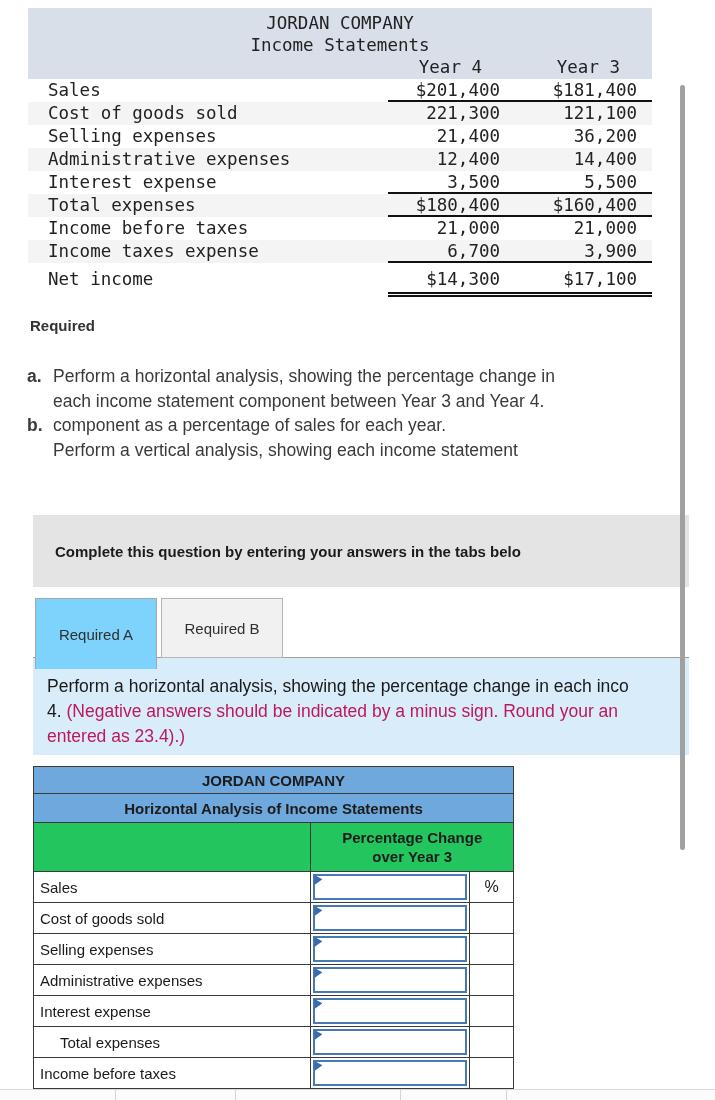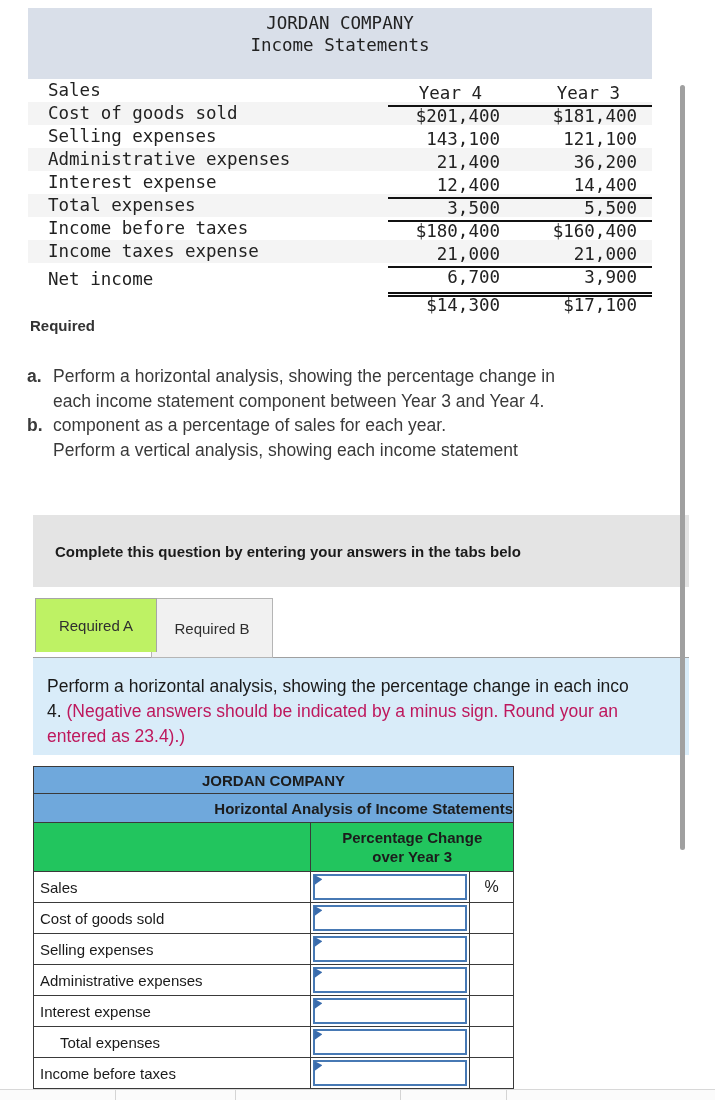--- a/index.html
+++ b/index.html
@@ -12,21 +12,21 @@
 
   
   .is-table {
     position:absolute; left:28px; top:8px; width:624px;
     font-family:"DejaVu Sans Mono", monospace; font-size:17.5px; color:#222;
   }
   .is-head { background:#d9dfe9; padding-top:4px; }
   .is-title { text-align:center; line-height:22px; }
   .is-row { display:flex; line-height:23px; height:23px; }
   .is-row .lbl { width:360px; padding-left:20px; white-space:nowrap; overflow:hidden; }
-  .is-row .nums { width:264px; display:flex;margin-top:26px; }
+  .is-row .nums { width:264px; display:flex; }
   .is-row .c1 { width:112px; text-align:right; }
   .is-row .c2 { flex:1; text-align:right; padding-right:15px; }
   .is-row.yr .c1 { padding-right:18px; }
   .is-row.yr .c2 { padding-right:32px; }
   .is-row.stripe { background:#f4f4f4; }
   .nums.line { border-bottom:2px solid #111; }
   .is-row.net { margin-top:3px; height:26px; line-height:26px; }
   .dbl { margin-left:360px; width:264px; height:5px; border-top:2px solid #111; border-bottom:2px solid #111; }
 
   
@@ -46,42 +46,42 @@
     overflow:hidden;
   }
   .banner span {
     padding-left:22px; font-size:15px; font-weight:bold; color:#1b1b1b; white-space:nowrap;
   }
 
   
   .tab-strip-line { position:absolute; left:33px; top:657px; width:656px; height:1px; background:#a0a0a0; }
   .tab { position:absolute; top:598px; height:60px; width:122px; display:flex; align-items:center; justify-content:center;
          font-size:15px; color:#2f2f2f; cursor:pointer; }
-  .tab.active { left:35px; height:54px; background:#bef264; border:1px solid #a6a6a6; border-bottom:none; z-index:3; }
-  .tab.inactive { left:151px; background:#f1f1f1; border:1px solid #b5b5b5; }
+  .tab.active { left:35px; height:71px; background:#7dd3fc; border:1px solid #a6a6a6; border-bottom:none; z-index:3; }
+  .tab.inactive { left:161px; background:#f1f1f1; border:1px solid #b5b5b5; }
 
   
   .bluebox {
     position:absolute; left:33px; top:658px; width:656px; height:97px;
     background:#d9ecf9; overflow:hidden; padding:16px 0 0 14px;
     font-size:17.5px; color:#1a1a1a;
   }
   .bluebox div { line-height:25px; white-space:nowrap; }
   .red { color:#be185d; }
 
   
   .scrollbar-thumb { position:absolute; left:680px; top:85px; width:5px; height:765px; background:#a0a0a0; border-radius:3px; }
 
   
   .worksheet { position:absolute; left:33px; top:766px; width:481px; border-collapse:collapse;
                font-size:15px; color:#1a1a1a; }
   .worksheet td { border:1px solid #3a3a3a; padding:0; }
   tr.wtitle td, tr.wsub td { background:#6fa8dc; text-align:center; font-weight:bold; color:#1c1c1c; }
   tr.wtitle td { height:27px; }
-  tr.wsub td { height:29px;text-align:right; }
+  tr.wsub td { height:29px; }
   tr.whead td { background:#22c55e; height:49px; }
   tr.whead .phead { text-align:center; font-weight:bold; color:#1c1c1c; line-height:19px; vertical-align:middle; }
   tr.wrow { height:31px; }
   tr.wrow td.lbl { background:#fff; padding-left:6px; }
   tr.wrow td.lbl.indent { padding-left:26px; }
   td.inp { position:relative; background:#fff; }
   td.inp input {
     position:absolute; inset:2px; width:calc(100% - 4px); height:calc(100% - 4px);
     border:2px solid #4779b4; background:#fff; outline:none;
     font-family:"Liberation Sans",sans-serif; font-size:15px; padding:0 4px;
@@ -120,21 +120,21 @@
     <div class="is-row">
       <div class="lbl">Sales</div>
       <div class="nums line">
         <div class="c1">$201,400</div>
         <div class="c2">$181,400</div>
       </div>
     </div>
     <div class="is-row stripe">
       <div class="lbl">Cost of goods sold</div>
       <div class="nums">
-        <div class="c1">143,100</div>
+        <div class="c1">221,300</div>
         <div class="c2">121,100</div>
       </div>
     </div>
     <div class="is-row">
       <div class="lbl">Selling expenses</div>
       <div class="nums">
         <div class="c1">21,400</div>
         <div class="c2">36,200</div>
       </div>
     </div>

